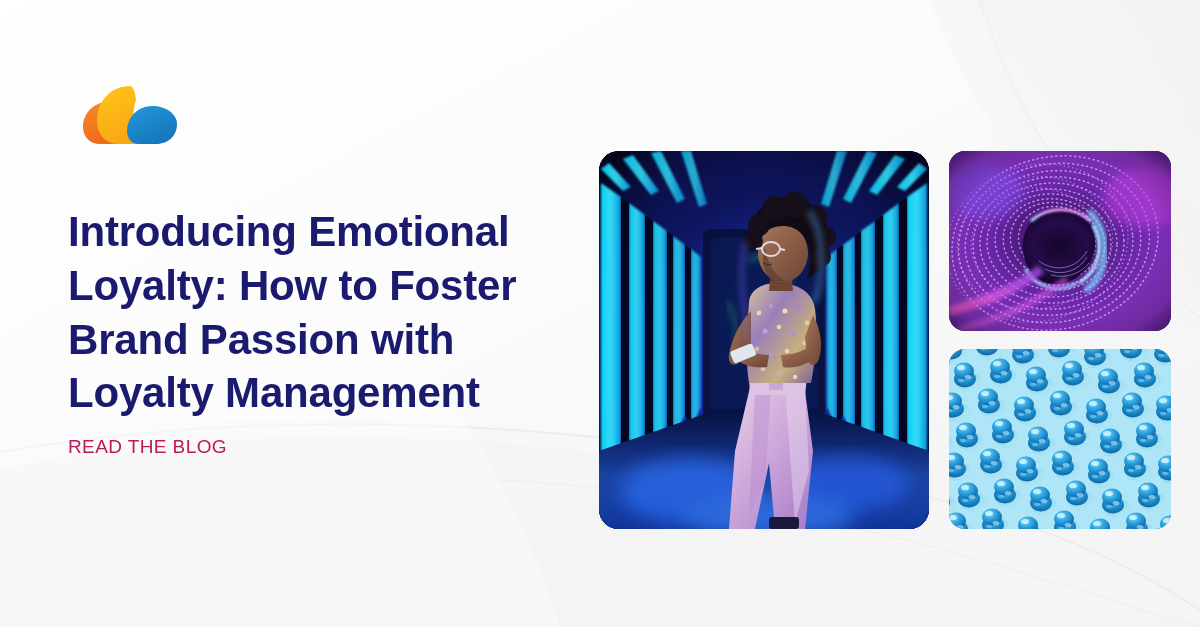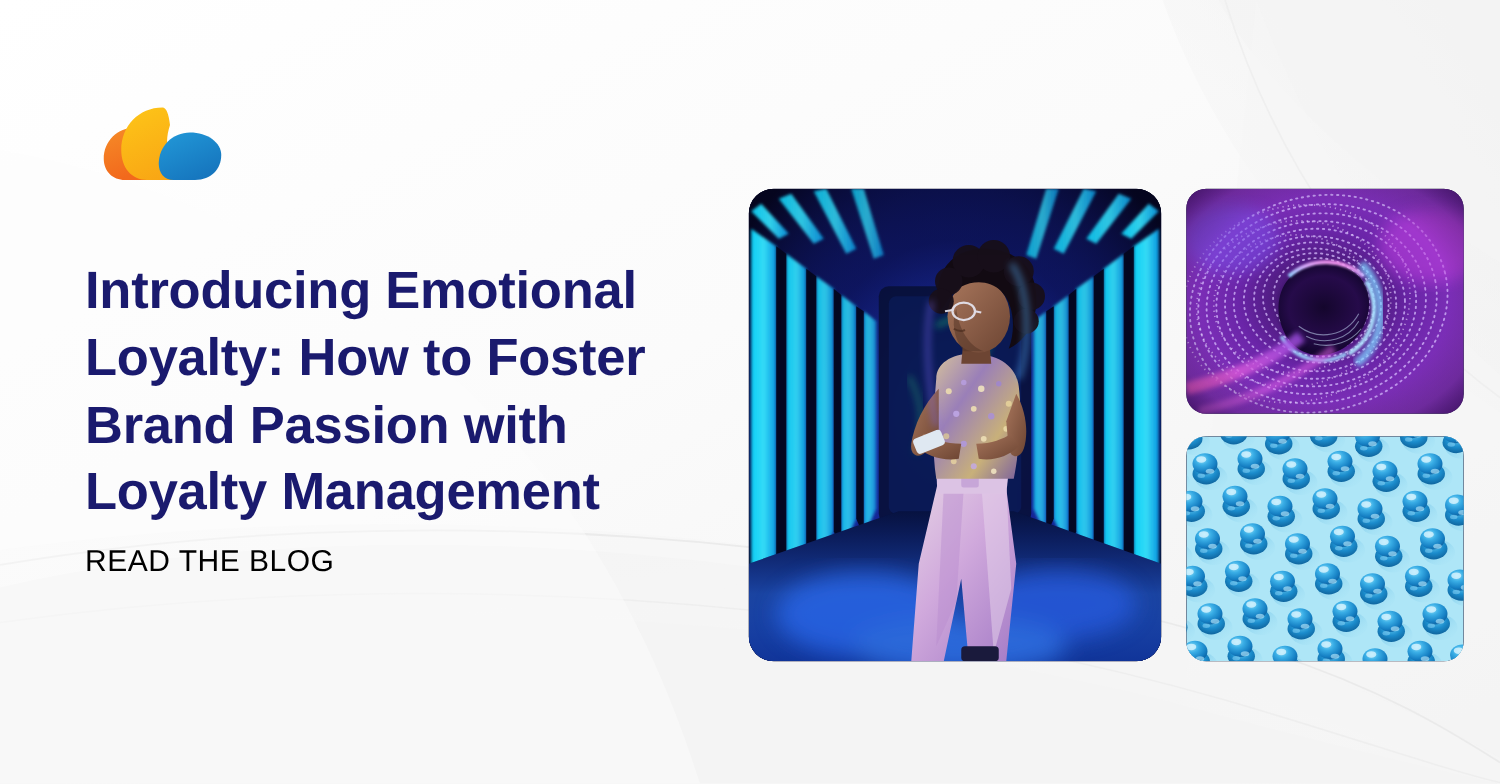--- a/index.html
+++ b/index.html
@@ -50,25 +50,25 @@
     font-size: 42px;
     line-height: 1.28;
     font-weight: 700;
     letter-spacing: -0.2px;
     color: #1a1a6e;
     white-space: pre-line;
   }
   .cta {
     margin: 16px 0 0 0;
     font-family: "Liberation Sans", sans-serif;
-    font-size: 24px;
+    font-size: 19px;
     line-height: 1.2;
     font-weight: 400;
     letter-spacing: 0.4px;
-    color: #000000;
+    color: #be185d;
     text-transform: uppercase;
     display: inline-block;
     text-decoration: none;
   }
 
   
   .collage {
     position: absolute;
     left: 599px;
     top: 151px;

